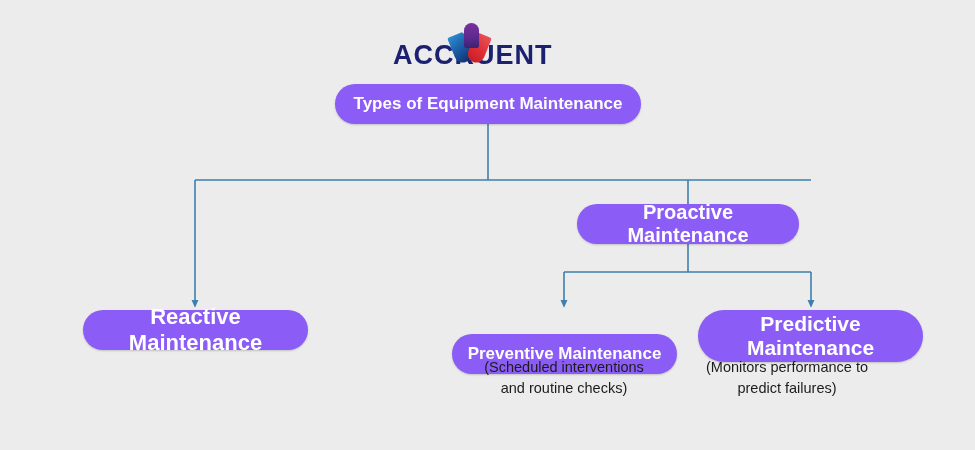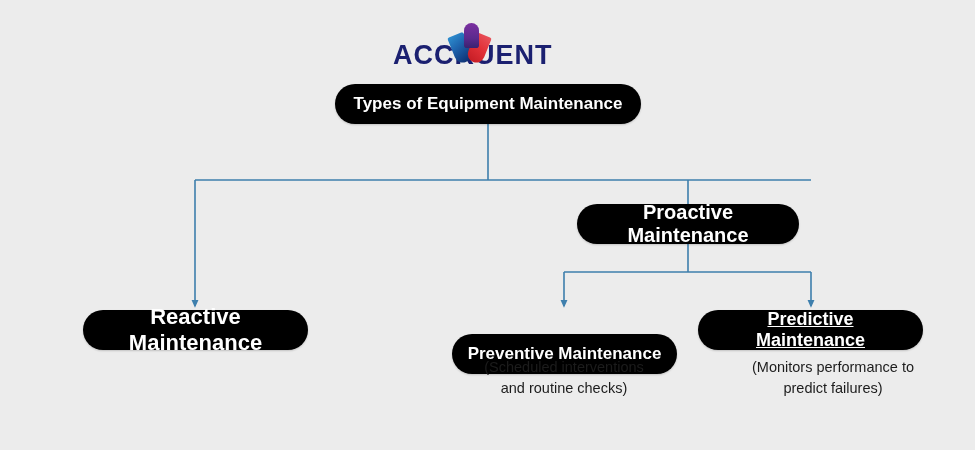--- a/index.html
+++ b/index.html
@@ -66,21 +66,21 @@
     font-size: 27px;
     font-weight: bold;
     letter-spacing: 1.0px;
     color: #1b2070;
     white-space: nowrap;
   }
 
   
   .node {
     position: absolute;
-    background: #000000;
+    background: #8b5cf6;
     color: #ffffff;
     border-radius: 999px;
     display: flex;
     align-items: center;
     justify-content: center;
     font-weight: bold;
     text-align: center;
     box-shadow: 0 1px 2px rgba(0,0,0,0.18);
     box-sizing: border-box;
     padding: 0 14px;
@@ -111,38 +111,37 @@
     top: 310px;
     width: 225px;
     height: 40px;
     font-size: 17px;
     margin-top: 24px;
   }
   #node-predictive {
     left: 698px;
     top: 310px;
     width: 225px;
-    height: 40px;
-    font-size: 18px;
-    text-decoration: underline;
+    height: 52px;
+    font-size: 21px;
   }
 
   
   .caption {
     position: absolute;
     width: 230px;
     top: 357px;
     text-align: center;
     font-size: 14.5px;
     line-height: 1.45;
     color: #1c1c1c;
   }
   #caption-reactive   { left: 80px; }
   #caption-preventive { left: 449px; }
-  #caption-predictive { left: 718px; }
+  #caption-predictive { left: 672px; }
 
   
   #connectors {
     position: absolute;
     left: 0;
     top: 0;
     width: 975px;
     height: 450px;
     pointer-events: none;
   }

